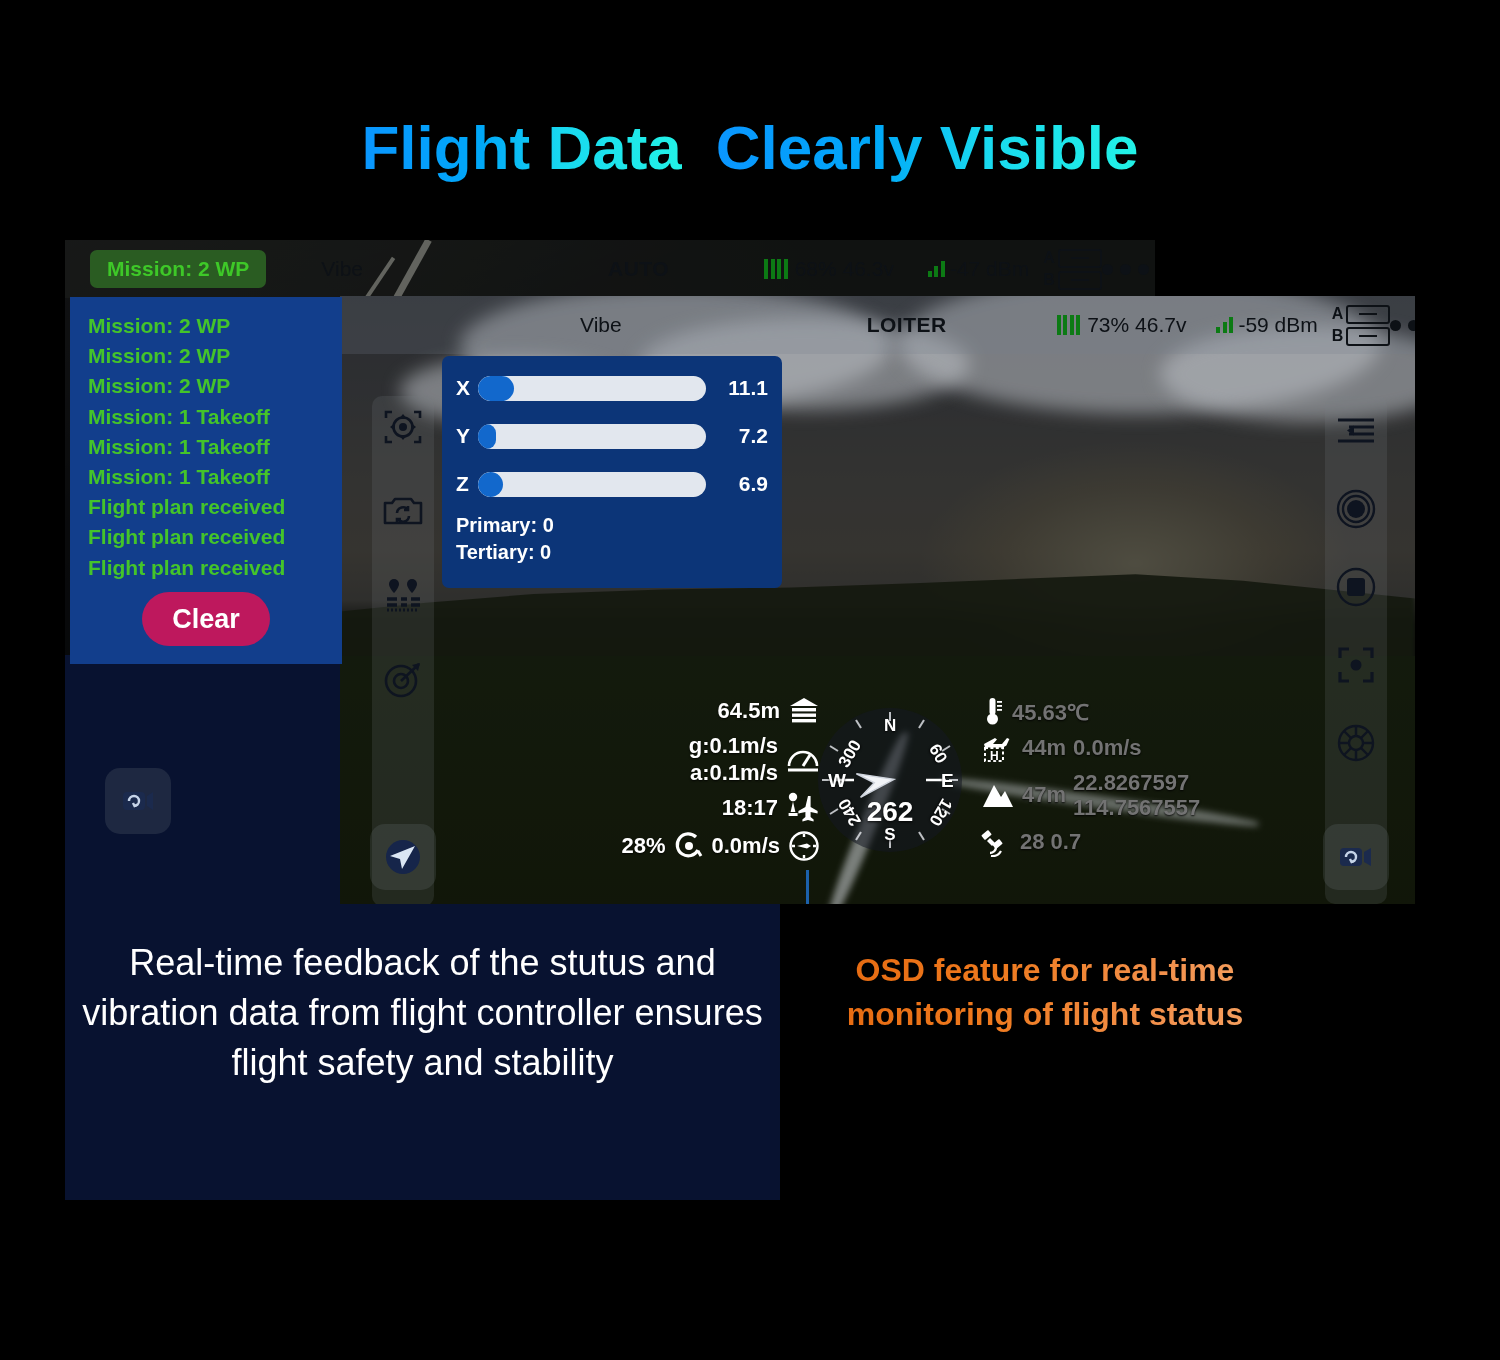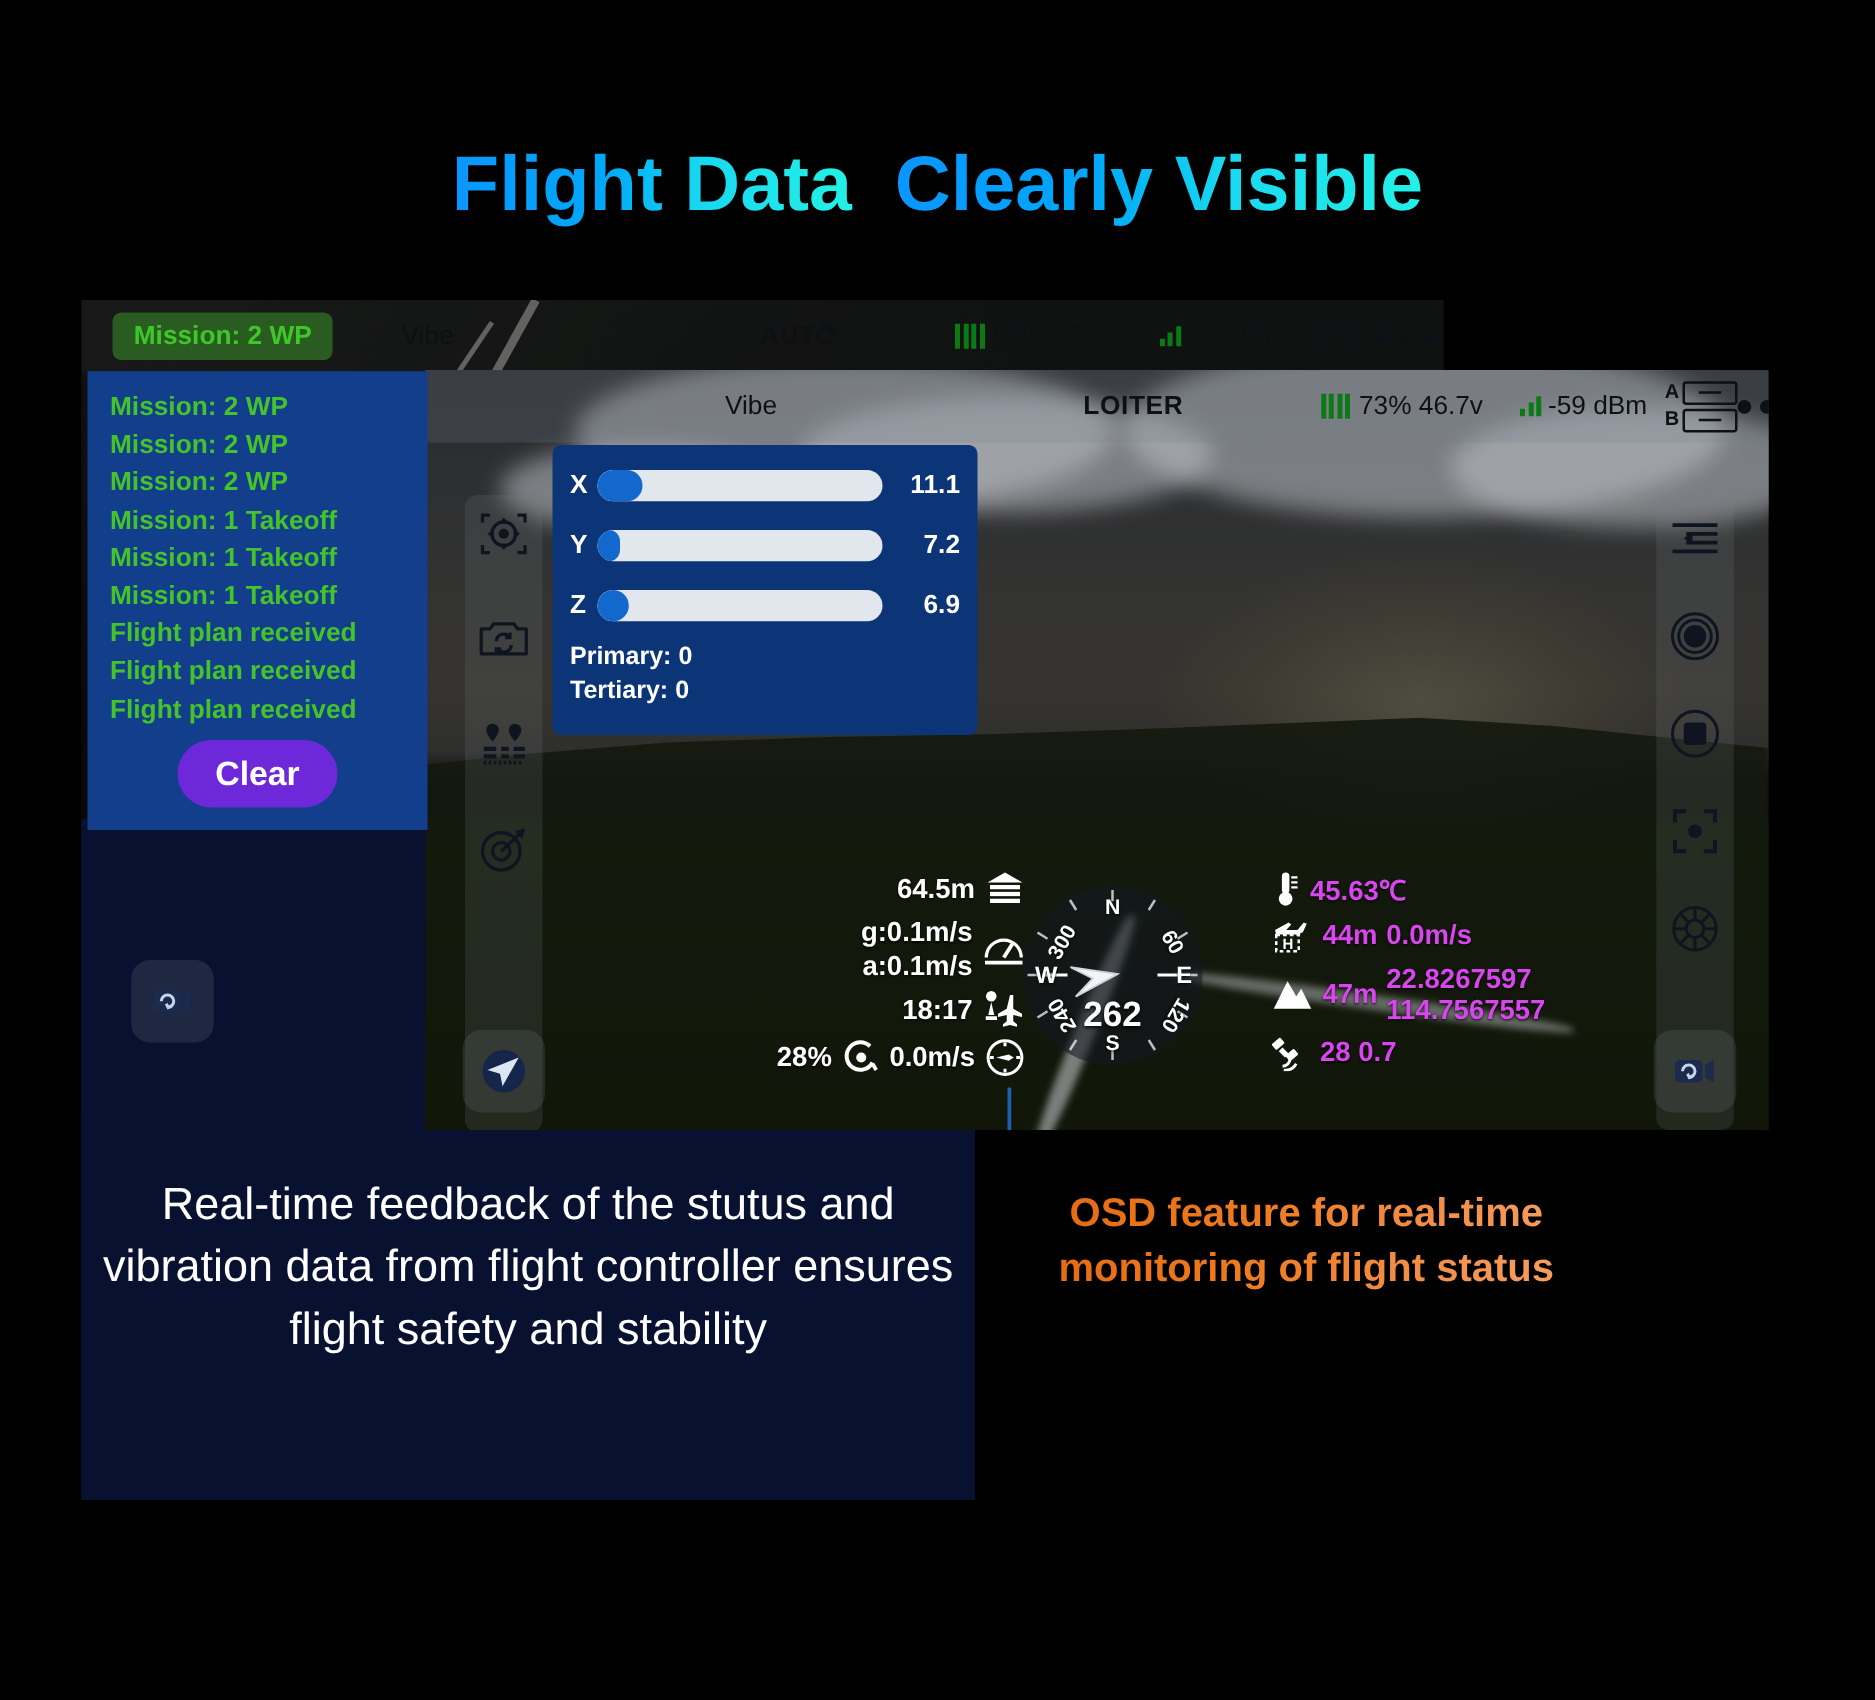--- a/index.html
+++ b/index.html
@@ -88,21 +88,21 @@
 
   
   .msg-panel{
     position:absolute; left:70px; top:297px; width:272px; height:367px;
     background:#123e8c; z-index:30; padding:14px 0 0 18px;
   }
   .msg-line{ color:#44c42a; font-size:21px; font-weight:bold; line-height:30.2px; white-space:nowrap;}
   .clear-btn{
     position:absolute; left:72px; top:295px;
     width:128px; height:54px; border-radius:27px;
-    background:#6d28d9; color:#fff; font-size:27px; font-weight:bold;
+    background:#be185d; color:#fff; font-size:27px; font-weight:bold;
     display:flex; align-items:center; justify-content:center; border:none;
     cursor:pointer;
   }
 
   
   .win-front{
     position:absolute; left:340px; top:296px; width:1075px; height:608px;
     overflow:hidden; z-index:20;
   }
   .cam-bg{
@@ -193,22 +193,22 @@
 
   
   .osd-left{
     position:absolute; left:0px; top:400px; width:480px; z-index:26;
     color:#fff; font-weight:bold; font-size:22px; text-align:center;
     text-shadow:0 1px 2px rgba(0,0,0,.85);
   }
   .osd-l-row{ display:flex; align-items:center; justify-content:flex-end; gap:8px; margin-bottom:6px;}
   .osd-l-stack{ display:flex; flex-direction:column; align-items:flex-end; line-height:27px;}
   .osd-right{
-    position:absolute; left:677px; top:400px; z-index:26;
-    color:#d946ef; font-weight:bold; font-size:22px;
+    position:absolute; left:641px; top:400px; z-index:26;
+    color:#737373; font-weight:bold; font-size:22px;
     text-shadow:0 1px 2px rgba(0,0,0,.85);
   }
   .osd-r-row{ display:flex; align-items:center; gap:7px; margin-bottom:7px;}
   .osd-r-stack{ display:flex; flex-direction:column; line-height:25px;}
   .osd-ico{ display:flex; align-items:center; justify-content:center; }
 
   
   .compass{
     position:absolute; left:478px; top:412px; width:144px; height:144px; z-index:27;
   }

